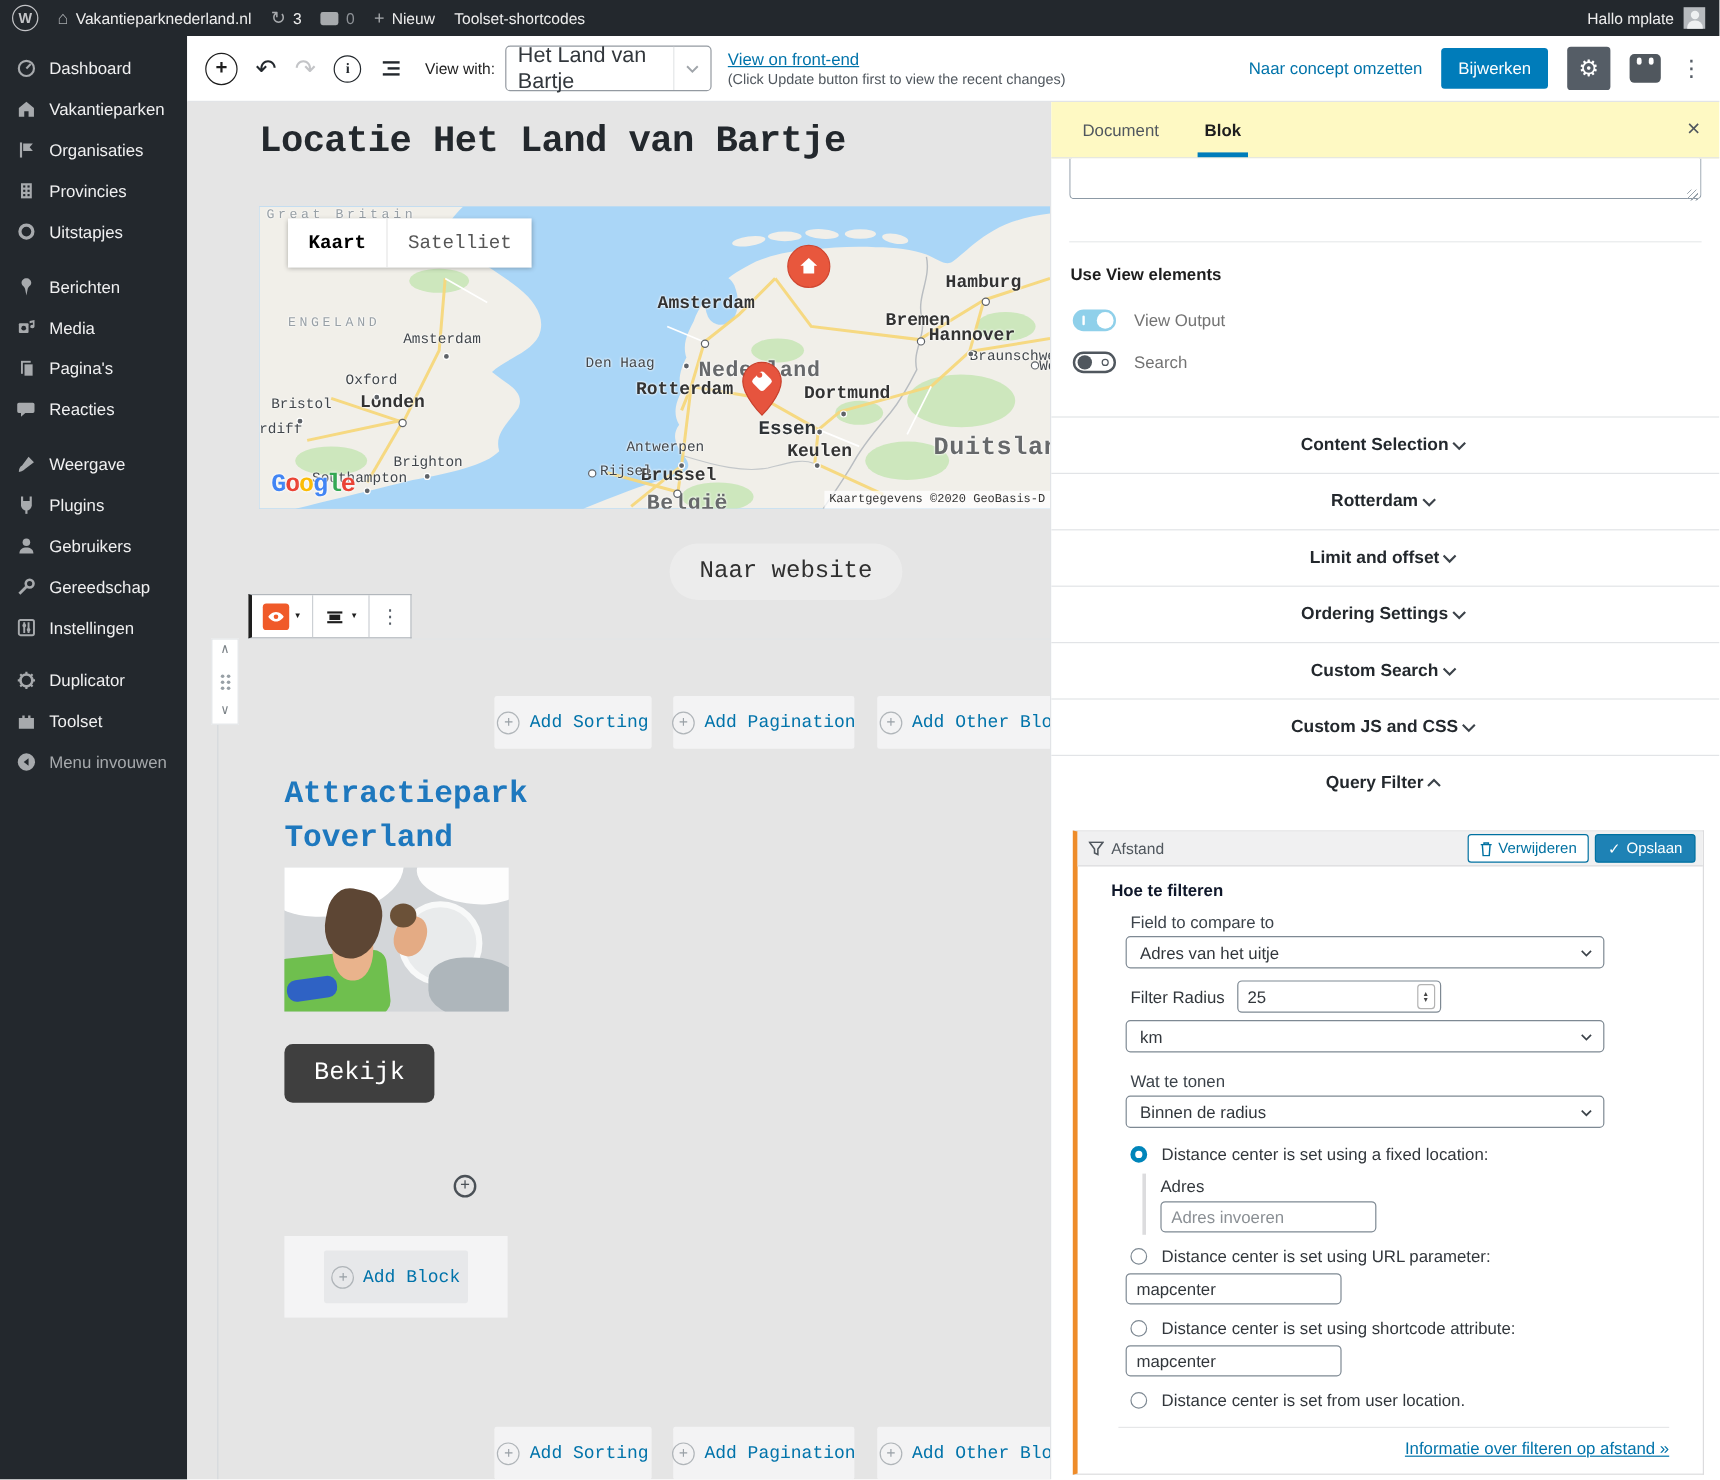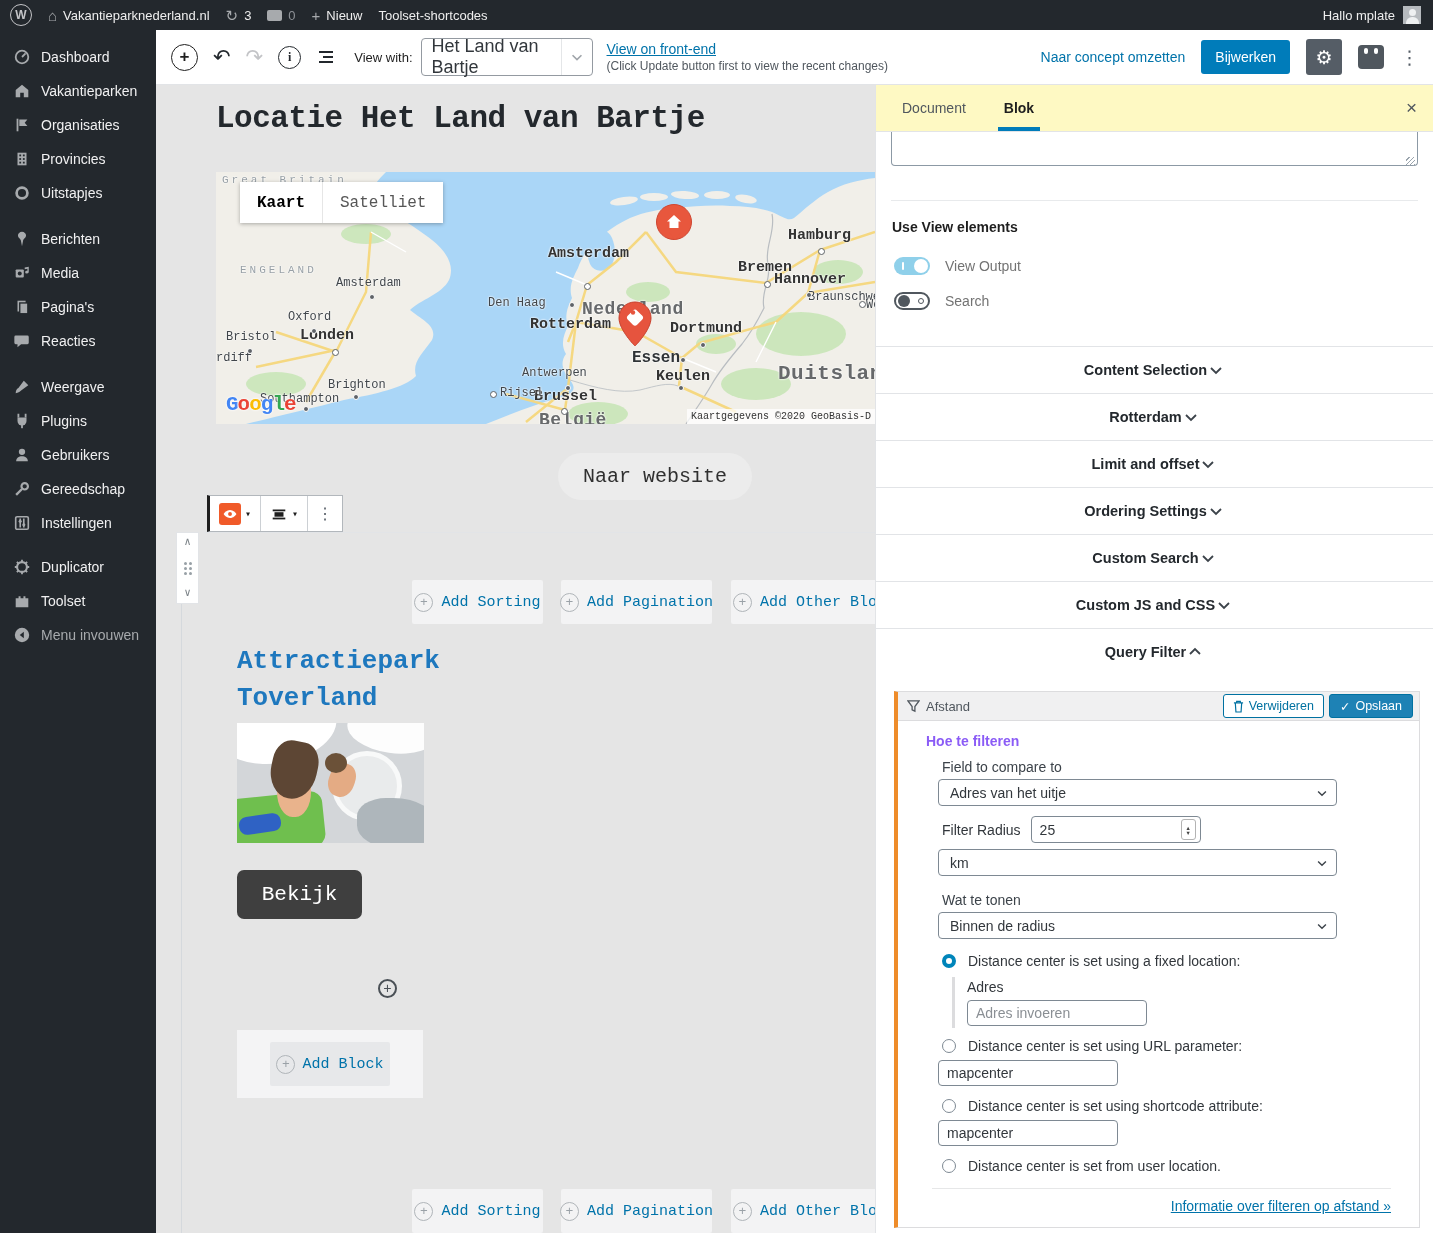--- a/index.html
+++ b/index.html
@@ -145,21 +145,21 @@
   
   .qf-card{margin:16px 13px 0 18px;border:1px solid #dcdcde;border-left:4px solid #ee8c2a;background:#fff;}
   .qf-head{height:28px;background:#f0f0f1;border-bottom:1px solid #dcdcde;display:flex;align-items:center;padding:0 6px 0 9px;}
   .qf-title{font-size:13px;color:#50575e;margin-left:6px;}
   .qf-head .spacer{flex:1;}
   .btn-del{height:24px;box-sizing:border-box;border:1px solid #0071a1;border-radius:3px;background:#fff;color:#0071a1;
     font-size:12.5px;display:flex;align-items:center;gap:5px;padding:0 9px;margin-right:5px;cursor:pointer;}
   .btn-save{height:24px;box-sizing:border-box;border:1px solid #0071a1;border-radius:3px;background:#1e82b5;color:#fff;
     font-size:12.5px;display:flex;align-items:center;gap:5px;padding:0 10px;cursor:pointer;}
   .qf-body{padding:12px 16px 0 30px;font-size:14px;color:#32373c;}
-  .qf-how{font-weight:bold;margin-left:-2px;color:#8b5cf6;}
+  .qf-how{font-weight:bold;margin-left:-2px;color:#0f172a;}
   .fld-label{margin:10px 0 4px 14px;color:#3c434a;}
   .sel{width:399px;height:27px;margin-left:10px;border:1px solid #7e8993;border-radius:4px;background:#fff;
     display:flex;align-items:center;box-sizing:border-box;cursor:pointer;}
   .sel .sv{flex:1;padding-left:11px;}
   .sel .sc{width:28px;display:flex;justify-content:center;color:#50575e;}
   .sel .chev{width:14px;height:14px;}
   .radius-row{display:flex;align-items:center;gap:10px;margin:10px 0 6px 14px;}
   .num-input{width:170px;height:27px;border:1px solid #7e8993;border-radius:4px;box-sizing:border-box;
     display:flex;align-items:center;background:#fff;}
   .num-input input{flex:1;border:none;outline:none;font-size:14px;padding-left:8px;font-family:inherit;color:#32373c;width:60px;background:transparent;}

